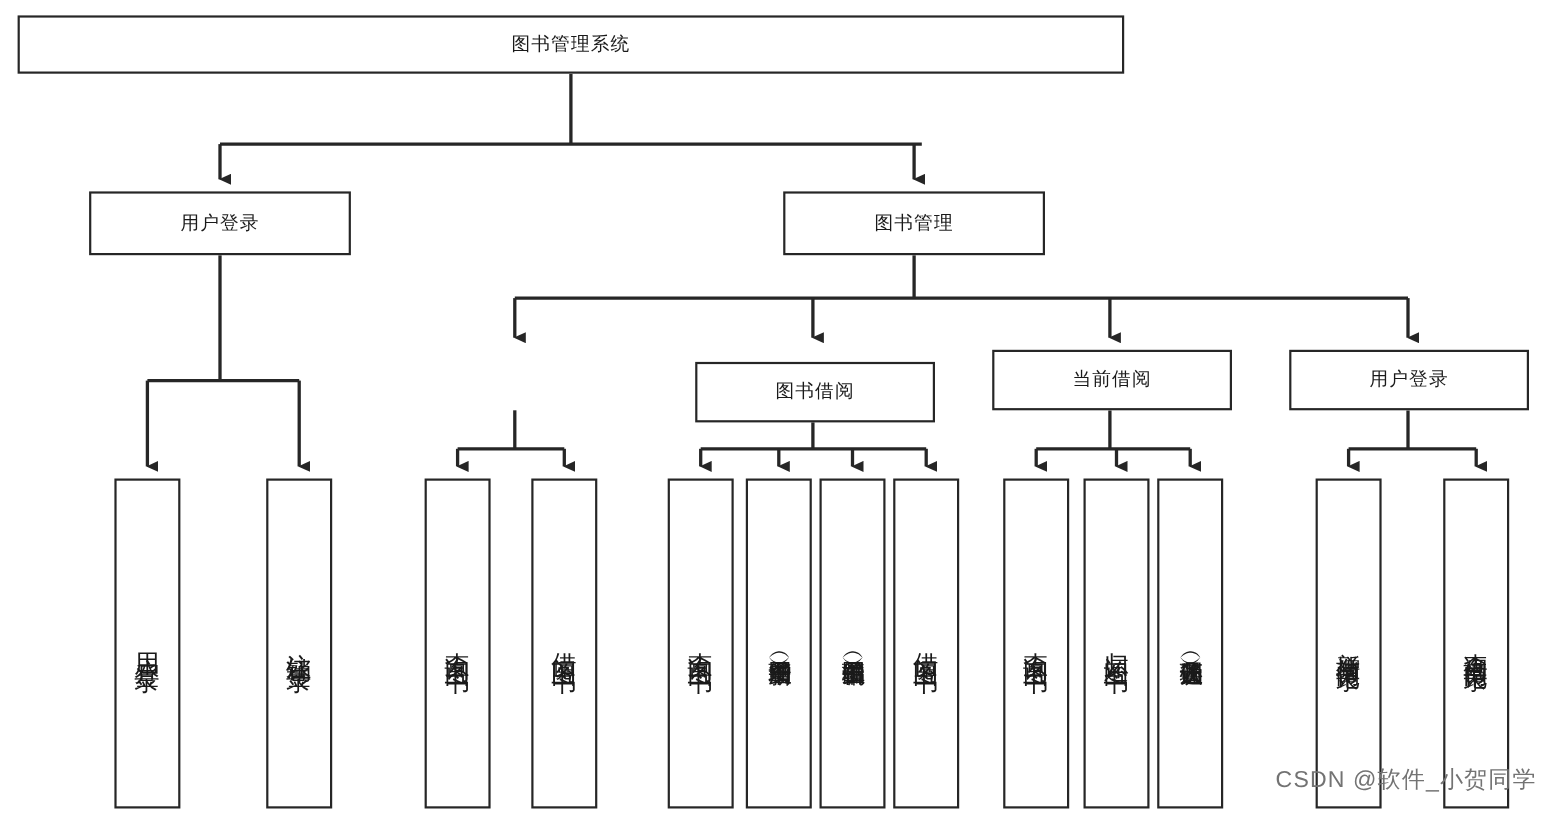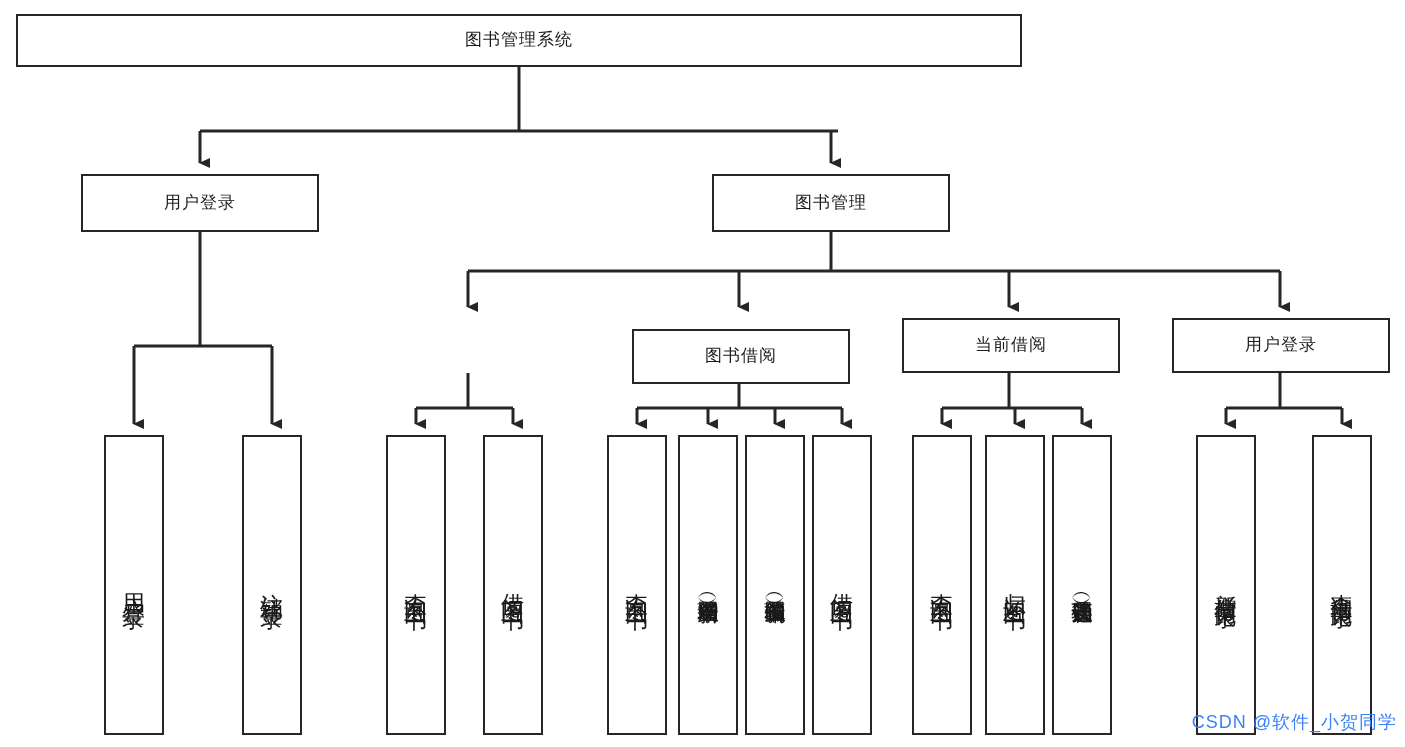--- a/index.html
+++ b/index.html
@@ -55,23 +55,23 @@
     white-space: pre-line;
     text-align: center;
   }
   .node.vert .lbl {
     writing-mode: vertical-rl;
     text-orientation: upright;
   }
   #watermark {
     position: absolute;
     right: 8px;
-    bottom: 13px;
-    font-size: 18px;
-    color: #3b82f6;
+    bottom: 25px;
+    font-size: 21px;
+    color: #737373;
     letter-spacing: 1px;
     white-space: nowrap;
   }
 </style>
 </head>
 <body>
 
 <div id="canvas">
 
   <svg class="wires" viewBox="0 0 1405 747" xmlns="http://www.w3.org/2000/svg">

